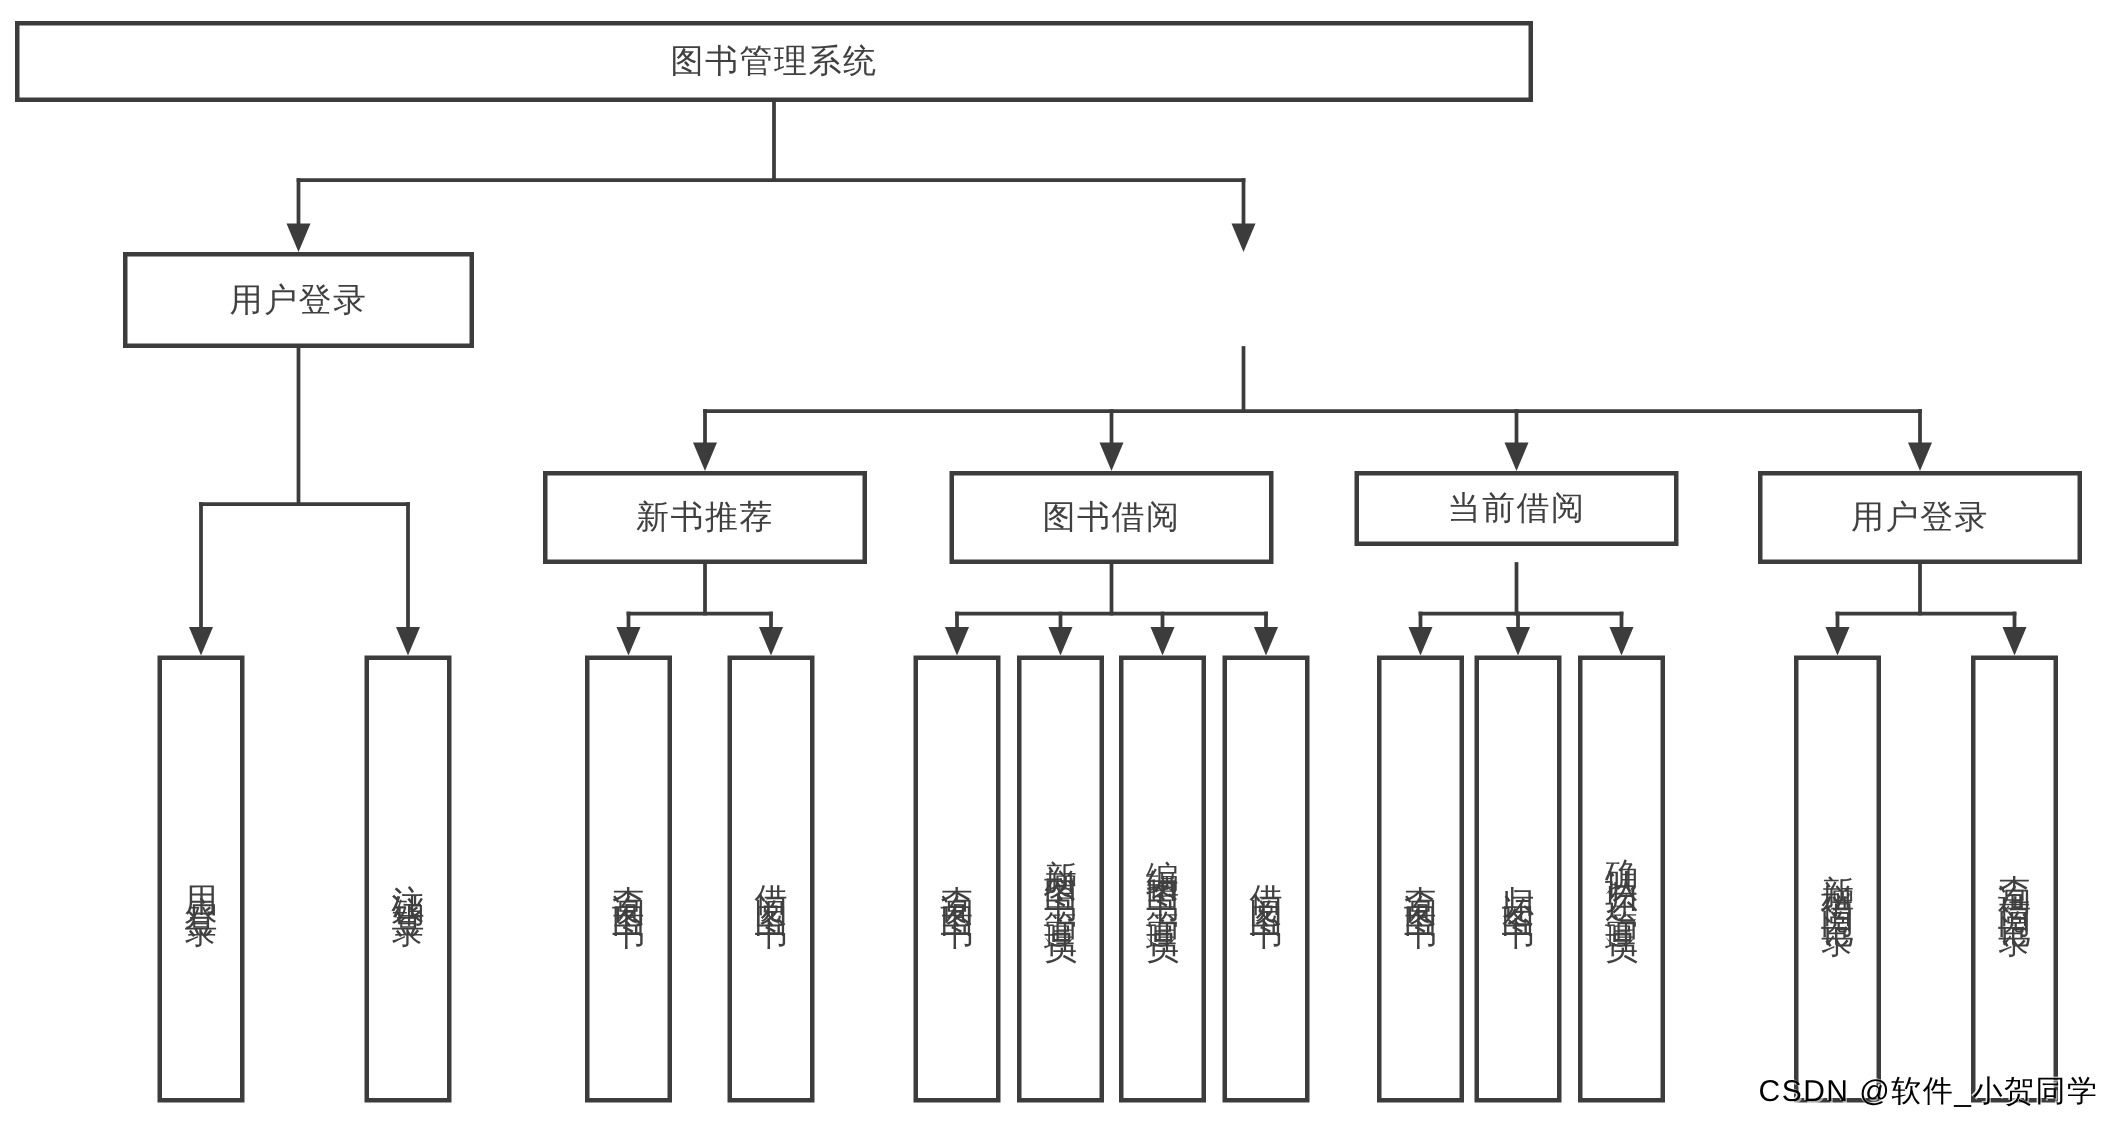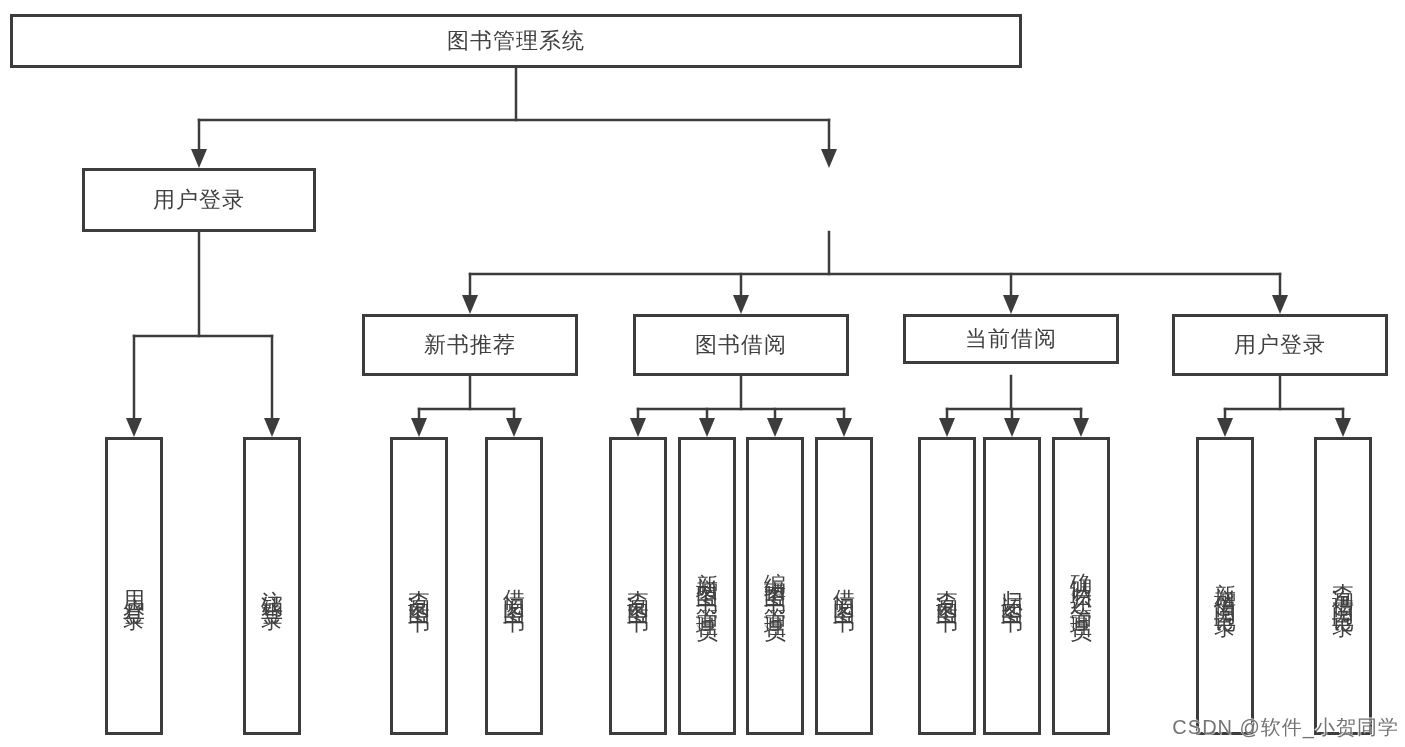--- a/index.html
+++ b/index.html
@@ -40,21 +40,21 @@
     letter-spacing: 7px;
     line-height: 1;
     white-space: nowrap;
   }
   #watermark {
     position: absolute;
     top: 714px;
     right: 6px;
     z-index: 10;
     font-size: 20px;
-    color: #737373;
+    color: #000000;
     letter-spacing: 1px;
     white-space: nowrap;
     text-shadow: -1px -1px 0 rgba(255,255,255,0.85), 1px 1px 0 rgba(255,255,255,0.55);
   }
 </style>
 </head>
 <body>
 
 <div id="canvas">
 

